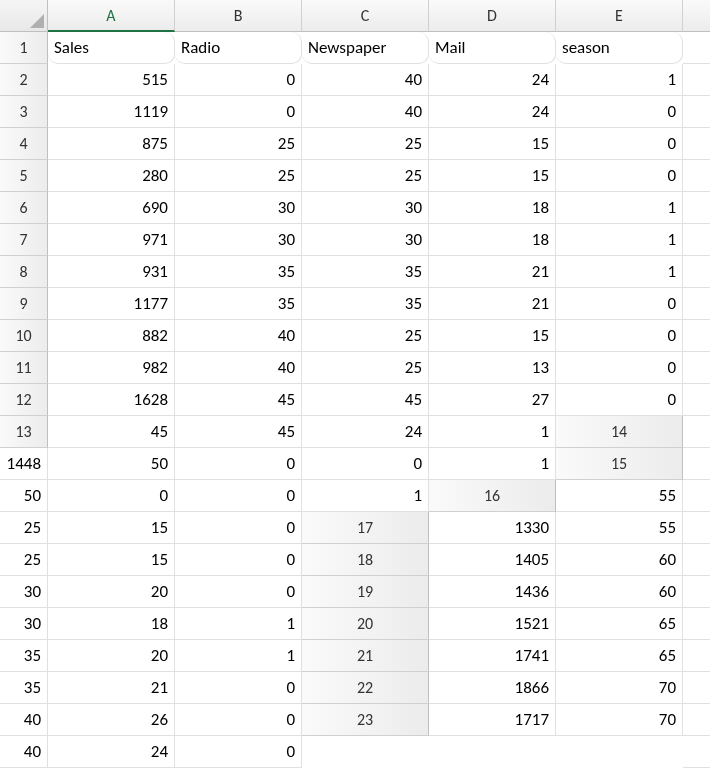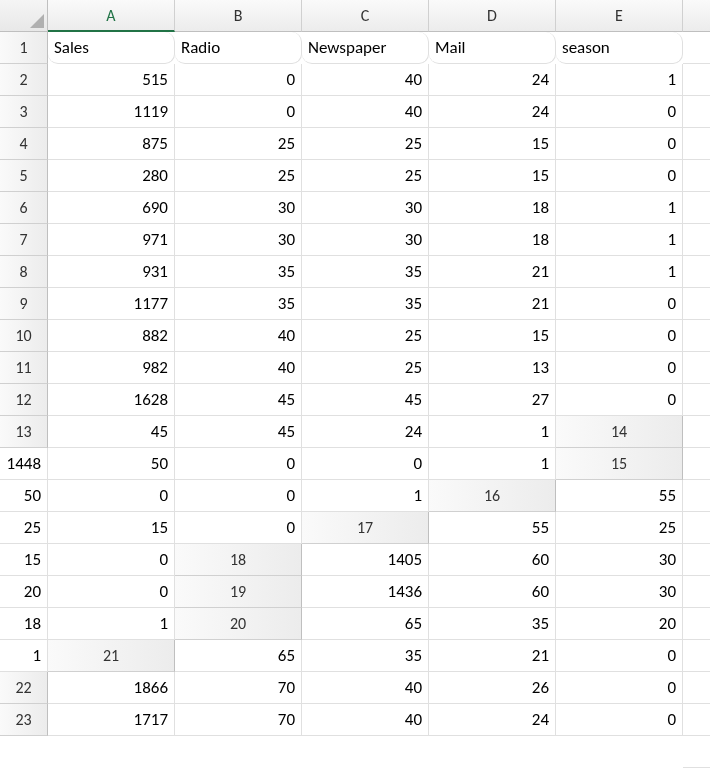--- a/index.html
+++ b/index.html
@@ -189,42 +189,45 @@
     <div class="cell num">50</div>
     <div class="cell num">0</div>
     <div class="cell num">0</div>
     <div class="cell num">1</div>
     <div class="row-header">16</div>
     <div class="cell num">55</div>
     <div class="cell num">25</div>
     <div class="cell num">15</div>
     <div class="cell num">0</div>
     <div class="row-header">17</div>
+    <div class="cell num">1330</div>
     <div class="cell num">55</div>
     <div class="cell num">25</div>
     <div class="cell num">15</div>
     <div class="cell num">0</div>
     <div class="row-header">18</div>
     <div class="cell num">1405</div>
     <div class="cell num">60</div>
     <div class="cell num">30</div>
     <div class="cell num">20</div>
     <div class="cell num">0</div>
     <div class="row-header">19</div>
     <div class="cell num">1436</div>
     <div class="cell num">60</div>
     <div class="cell num">30</div>
     <div class="cell num">18</div>
     <div class="cell num">1</div>
     <div class="row-header">20</div>
+    <div class="cell num">1521</div>
     <div class="cell num">65</div>
     <div class="cell num">35</div>
     <div class="cell num">20</div>
     <div class="cell num">1</div>
     <div class="row-header">21</div>
+    <div class="cell num">1741</div>
     <div class="cell num">65</div>
     <div class="cell num">35</div>
     <div class="cell num">21</div>
     <div class="cell num">0</div>
     <div class="row-header">22</div>
     <div class="cell num">1866</div>
     <div class="cell num">70</div>
     <div class="cell num">40</div>
     <div class="cell num">26</div>
     <div class="cell num">0</div>

